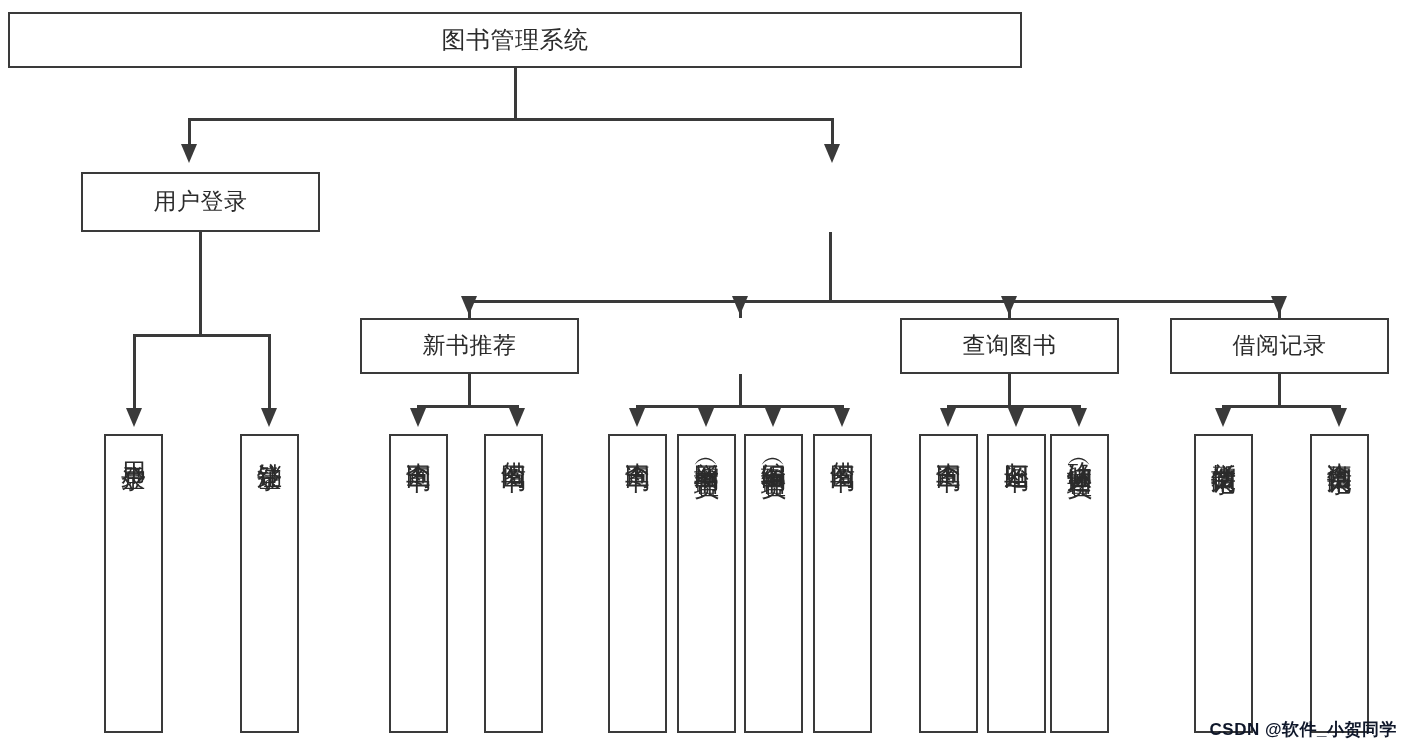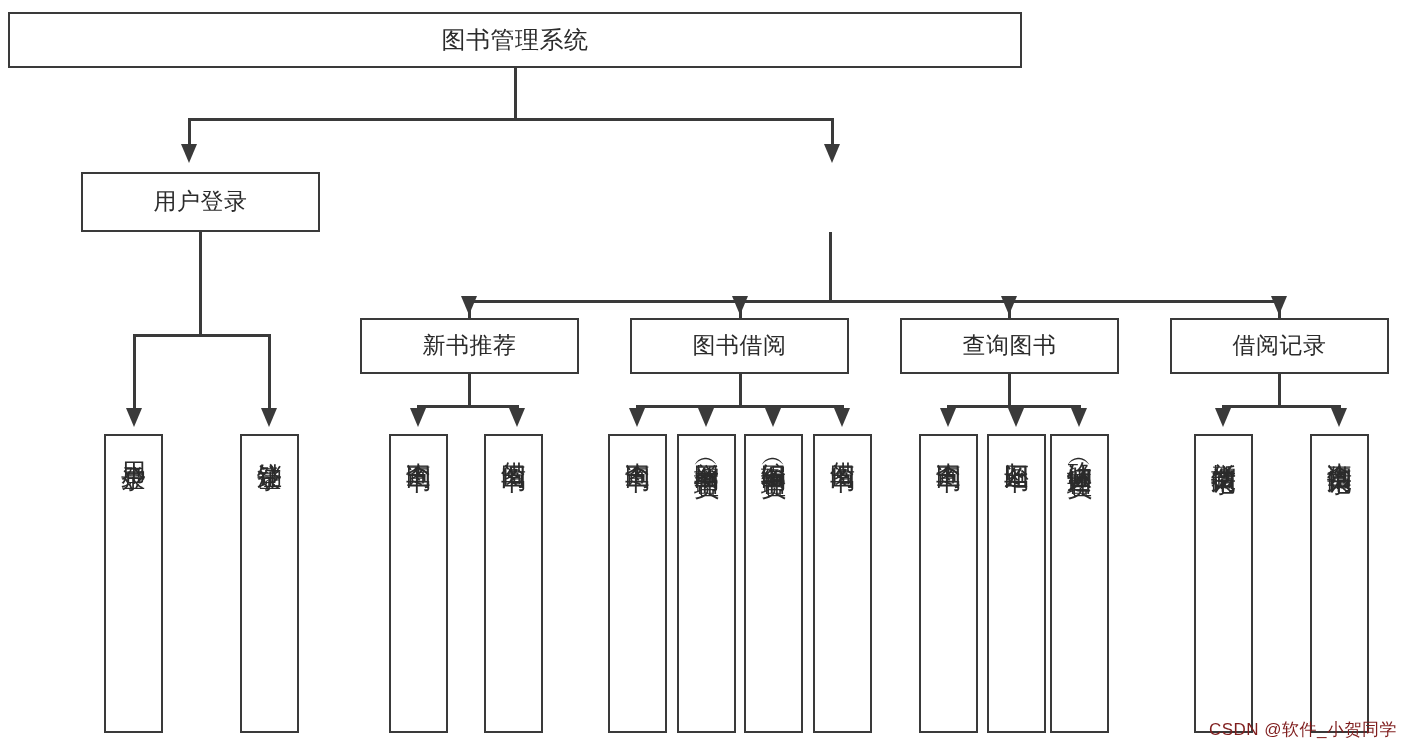--- a/index.html
+++ b/index.html
@@ -66,24 +66,25 @@
     height: 0;
     border-left: 8px solid transparent;
     border-right: 8px solid transparent;
     border-top: 19px solid #3a3a3a;
   }
   #watermark {
     position: absolute;
     right: 8px;
     bottom: 6px;
     font-size: 17px;
-    color: #7f1d1d;
+    color: #0f172a;
     letter-spacing: 0.5px;
     white-space: nowrap;
     pointer-events: none;
+    font-weight: bold;
   }
 </style>
 </head>
 <body>
 
 <div id="canvas">
 
   <div class="node h root" style="left:8px; top:12px; width:1014px; height:56px;">
     <span class="lbl">图书管理系统</span>
   </div>
@@ -114,23 +115,20 @@
   <div class="vline" style="left:739px; top:300px; width:3px; height:18px;"></div>
   <div class="arrow" style="left:732px; top:296px;"></div>
   <div class="vline" style="left:1008px; top:300px; width:3px; height:18px;"></div>
   <div class="arrow" style="left:1001px; top:296px;"></div>
   <div class="vline" style="left:1278px; top:300px; width:3px; height:18px;"></div>
   <div class="arrow" style="left:1271px; top:296px;"></div>
 
   <div class="node h" style="left:360px; top:318px; width:219px; height:56px;">
     <span class="lbl">新书推荐</span>
   </div>
-  <div class="node h" style="left:630px; top:318px; width:219px; height:56px;">
-    <span class="lbl">图书借阅</span>
-  </div>
   <div class="node h" style="left:900px; top:318px; width:219px; height:56px;">
     <span class="lbl">查询图书</span>
   </div>
   <div class="node h" style="left:1170px; top:318px; width:219px; height:56px;">
     <span class="lbl">借阅记录</span>
   </div>
 
   <div class="vline" style="left:468px; top:374px; width:3px; height:33px;"></div>
   <div class="hline" style="left:417px; top:405px; width:102px; height:3px;"></div>
   <div class="vline" style="left:417px; top:405px; width:3px; height:10px;"></div>

